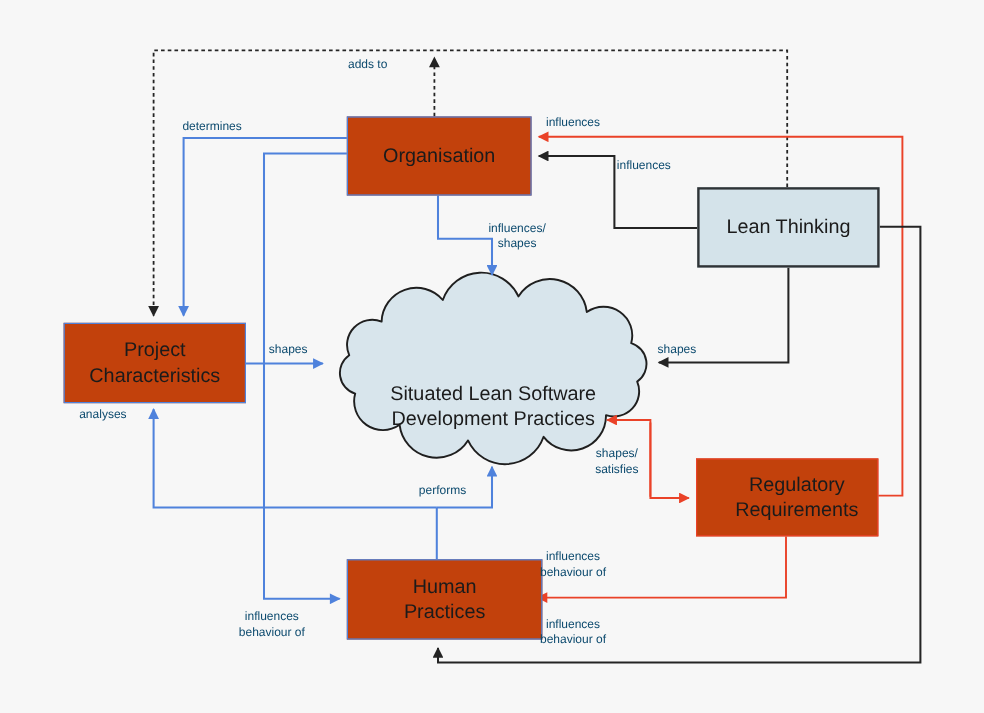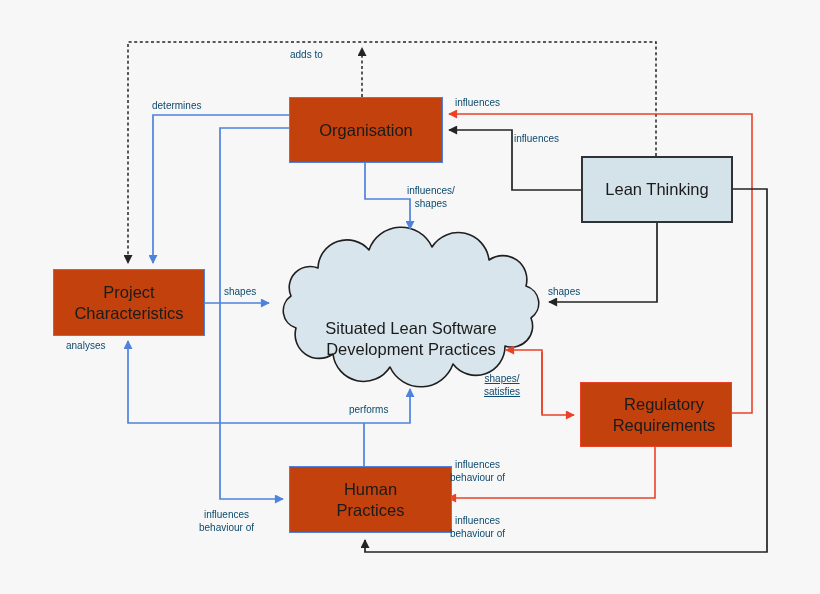--- a/index.html
+++ b/index.html
@@ -60,21 +60,21 @@
   }
   .lbl-adds-to                    { left: 290px; top: 48px;  }
   .lbl-determines                 { left: 152px; top: 99px;  }
   .lbl-influences-top-red         { left: 455px; top: 96px;  }
   .lbl-influences-top-black       { left: 514px; top: 132px; }
   .lbl-influences-shapes          { left: 407px; top: 184px; }
   .lbl-shapes-left                { left: 224px; top: 285px; }
   .lbl-shapes-right               { left: 548px; top: 285px; }
   .lbl-analyses                   { left: 66px;  top: 339px; }
   .lbl-performs                   { left: 349px; top: 403px; }
-  .lbl-shapes-satisfies           { left: 484px; top: 372px; text-decoration: underline; }
+  .lbl-shapes-satisfies           { left: 496px; top: 372px; }
   .lbl-influences-behaviour-red   { left: 450px; top: 458px; }
   .lbl-influences-behaviour-blue  { left: 199px; top: 508px; }
   .lbl-influences-behaviour-black { left: 450px; top: 514px; }
 </style>
 </head>
 <body>
 
 <div id="canvas">
 
   <svg id="edges" viewBox="0 0 820 594" xmlns="http://www.w3.org/2000/svg">

